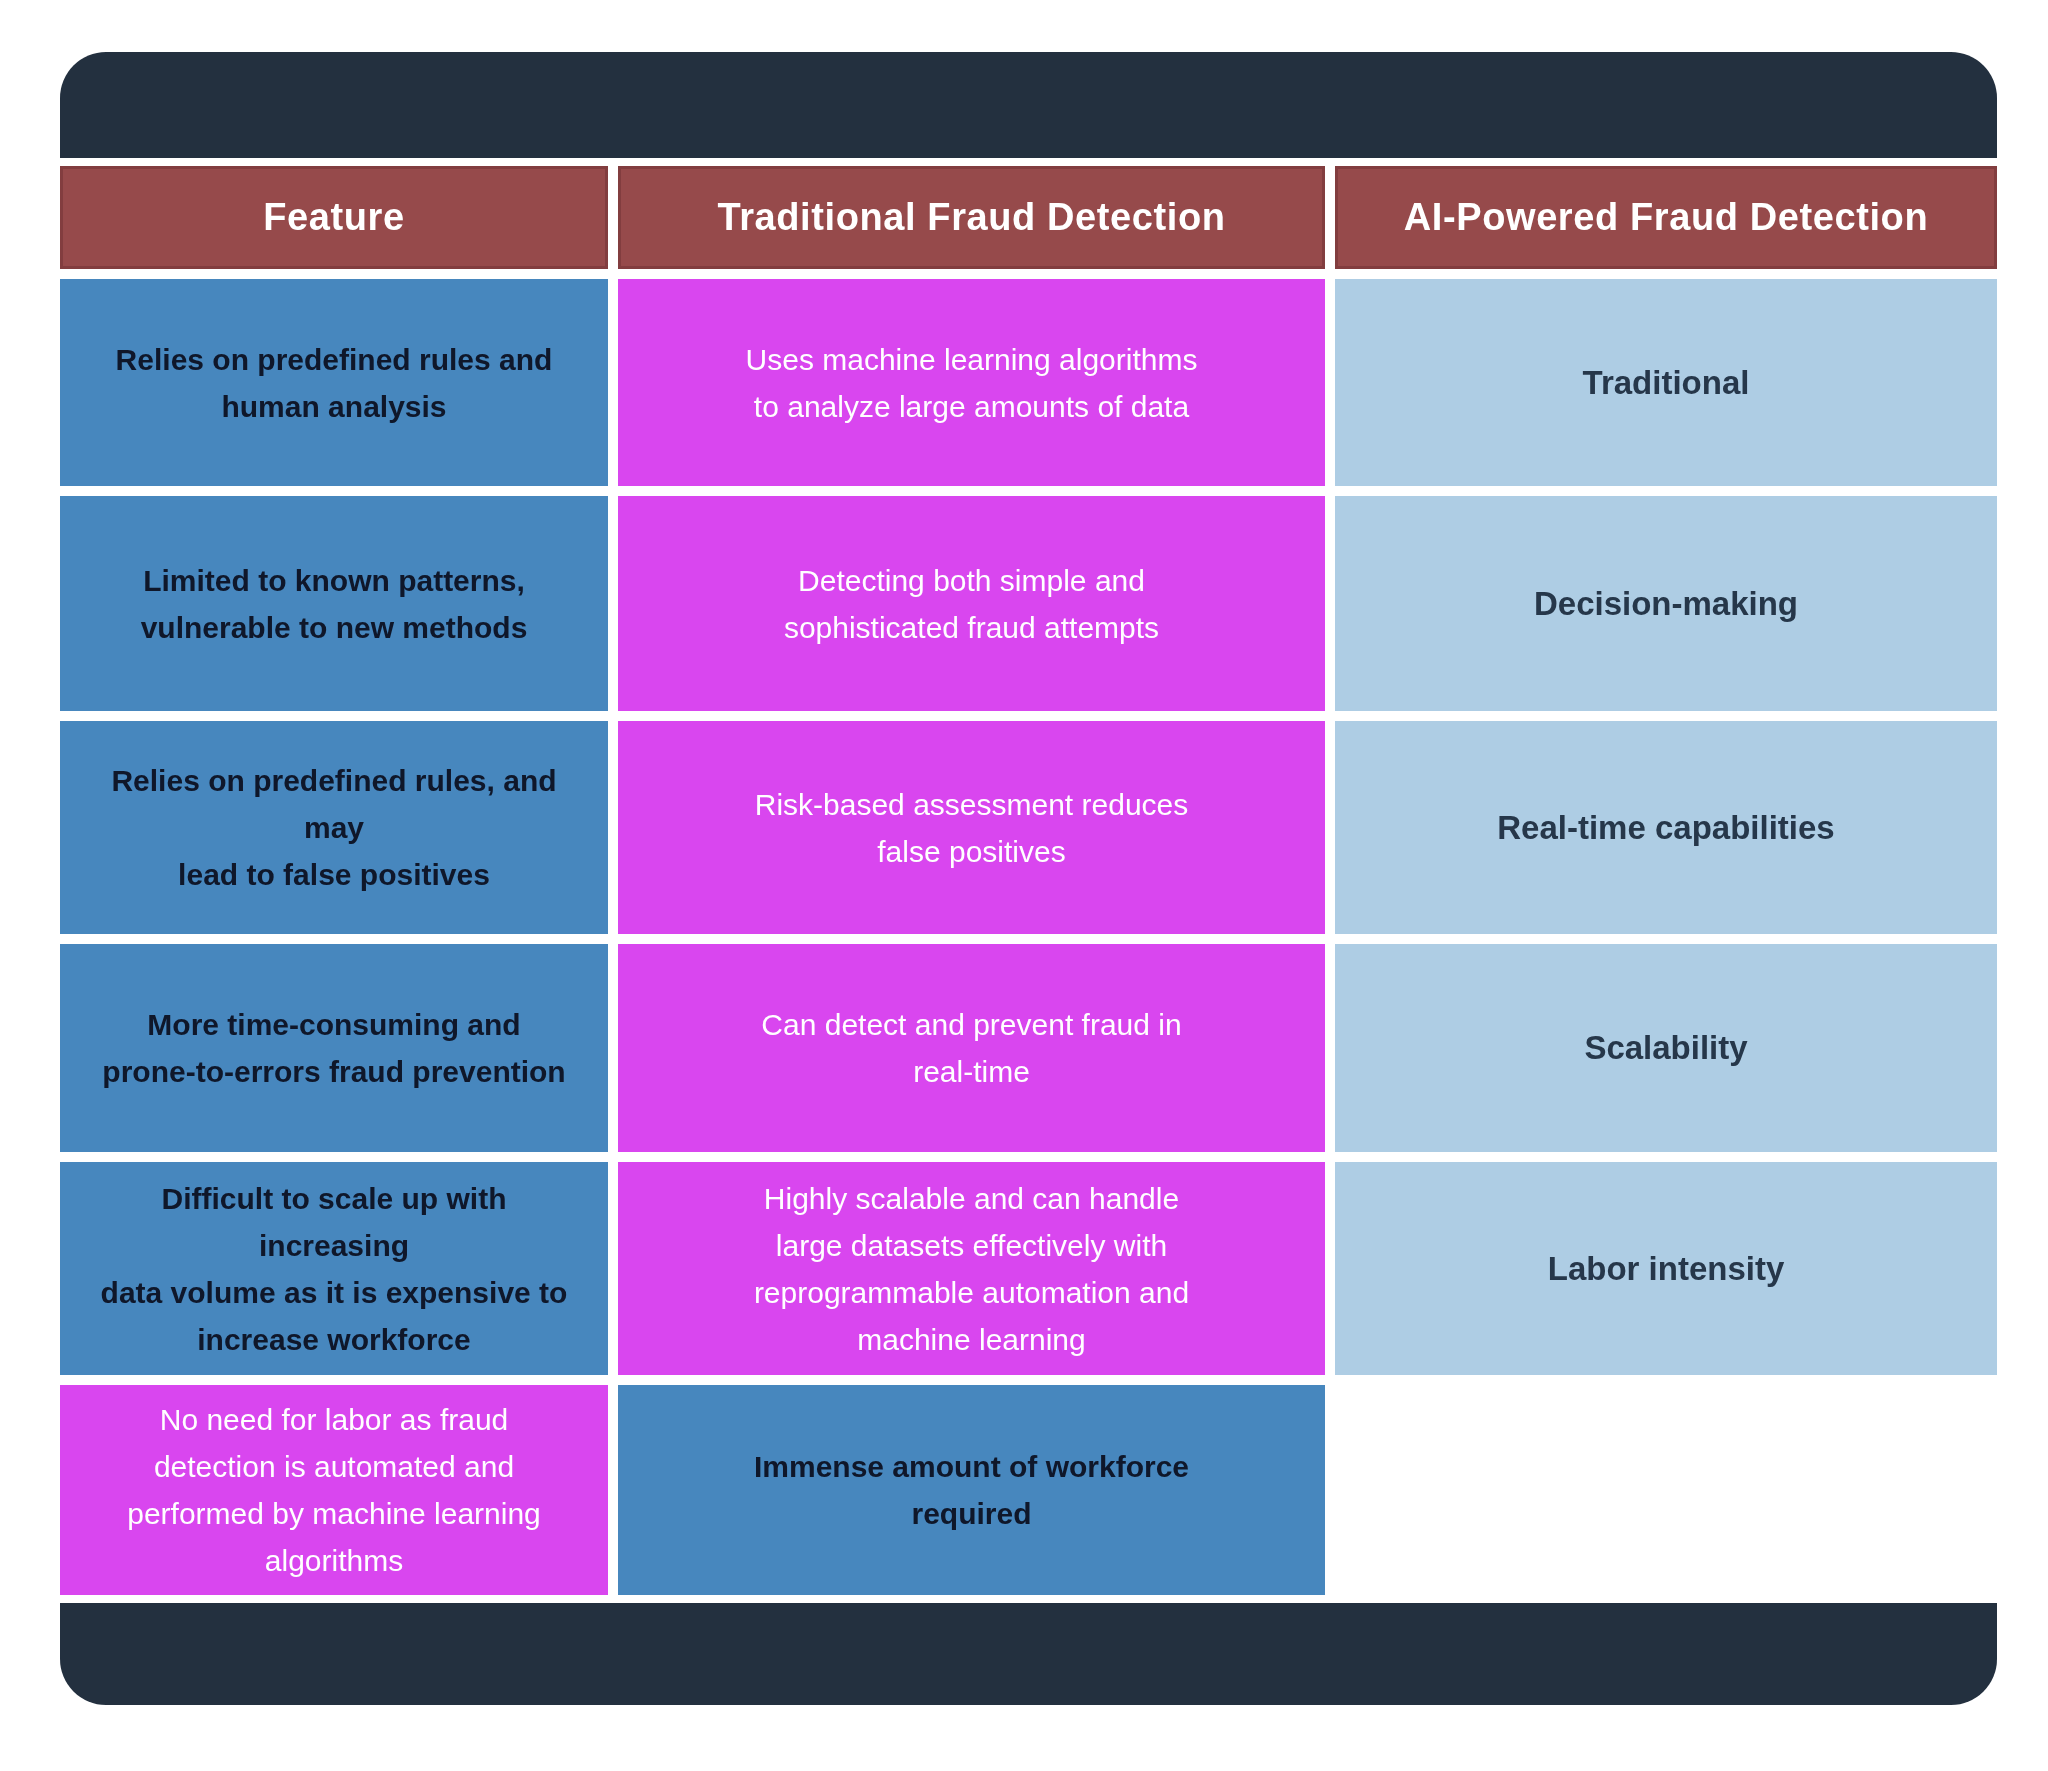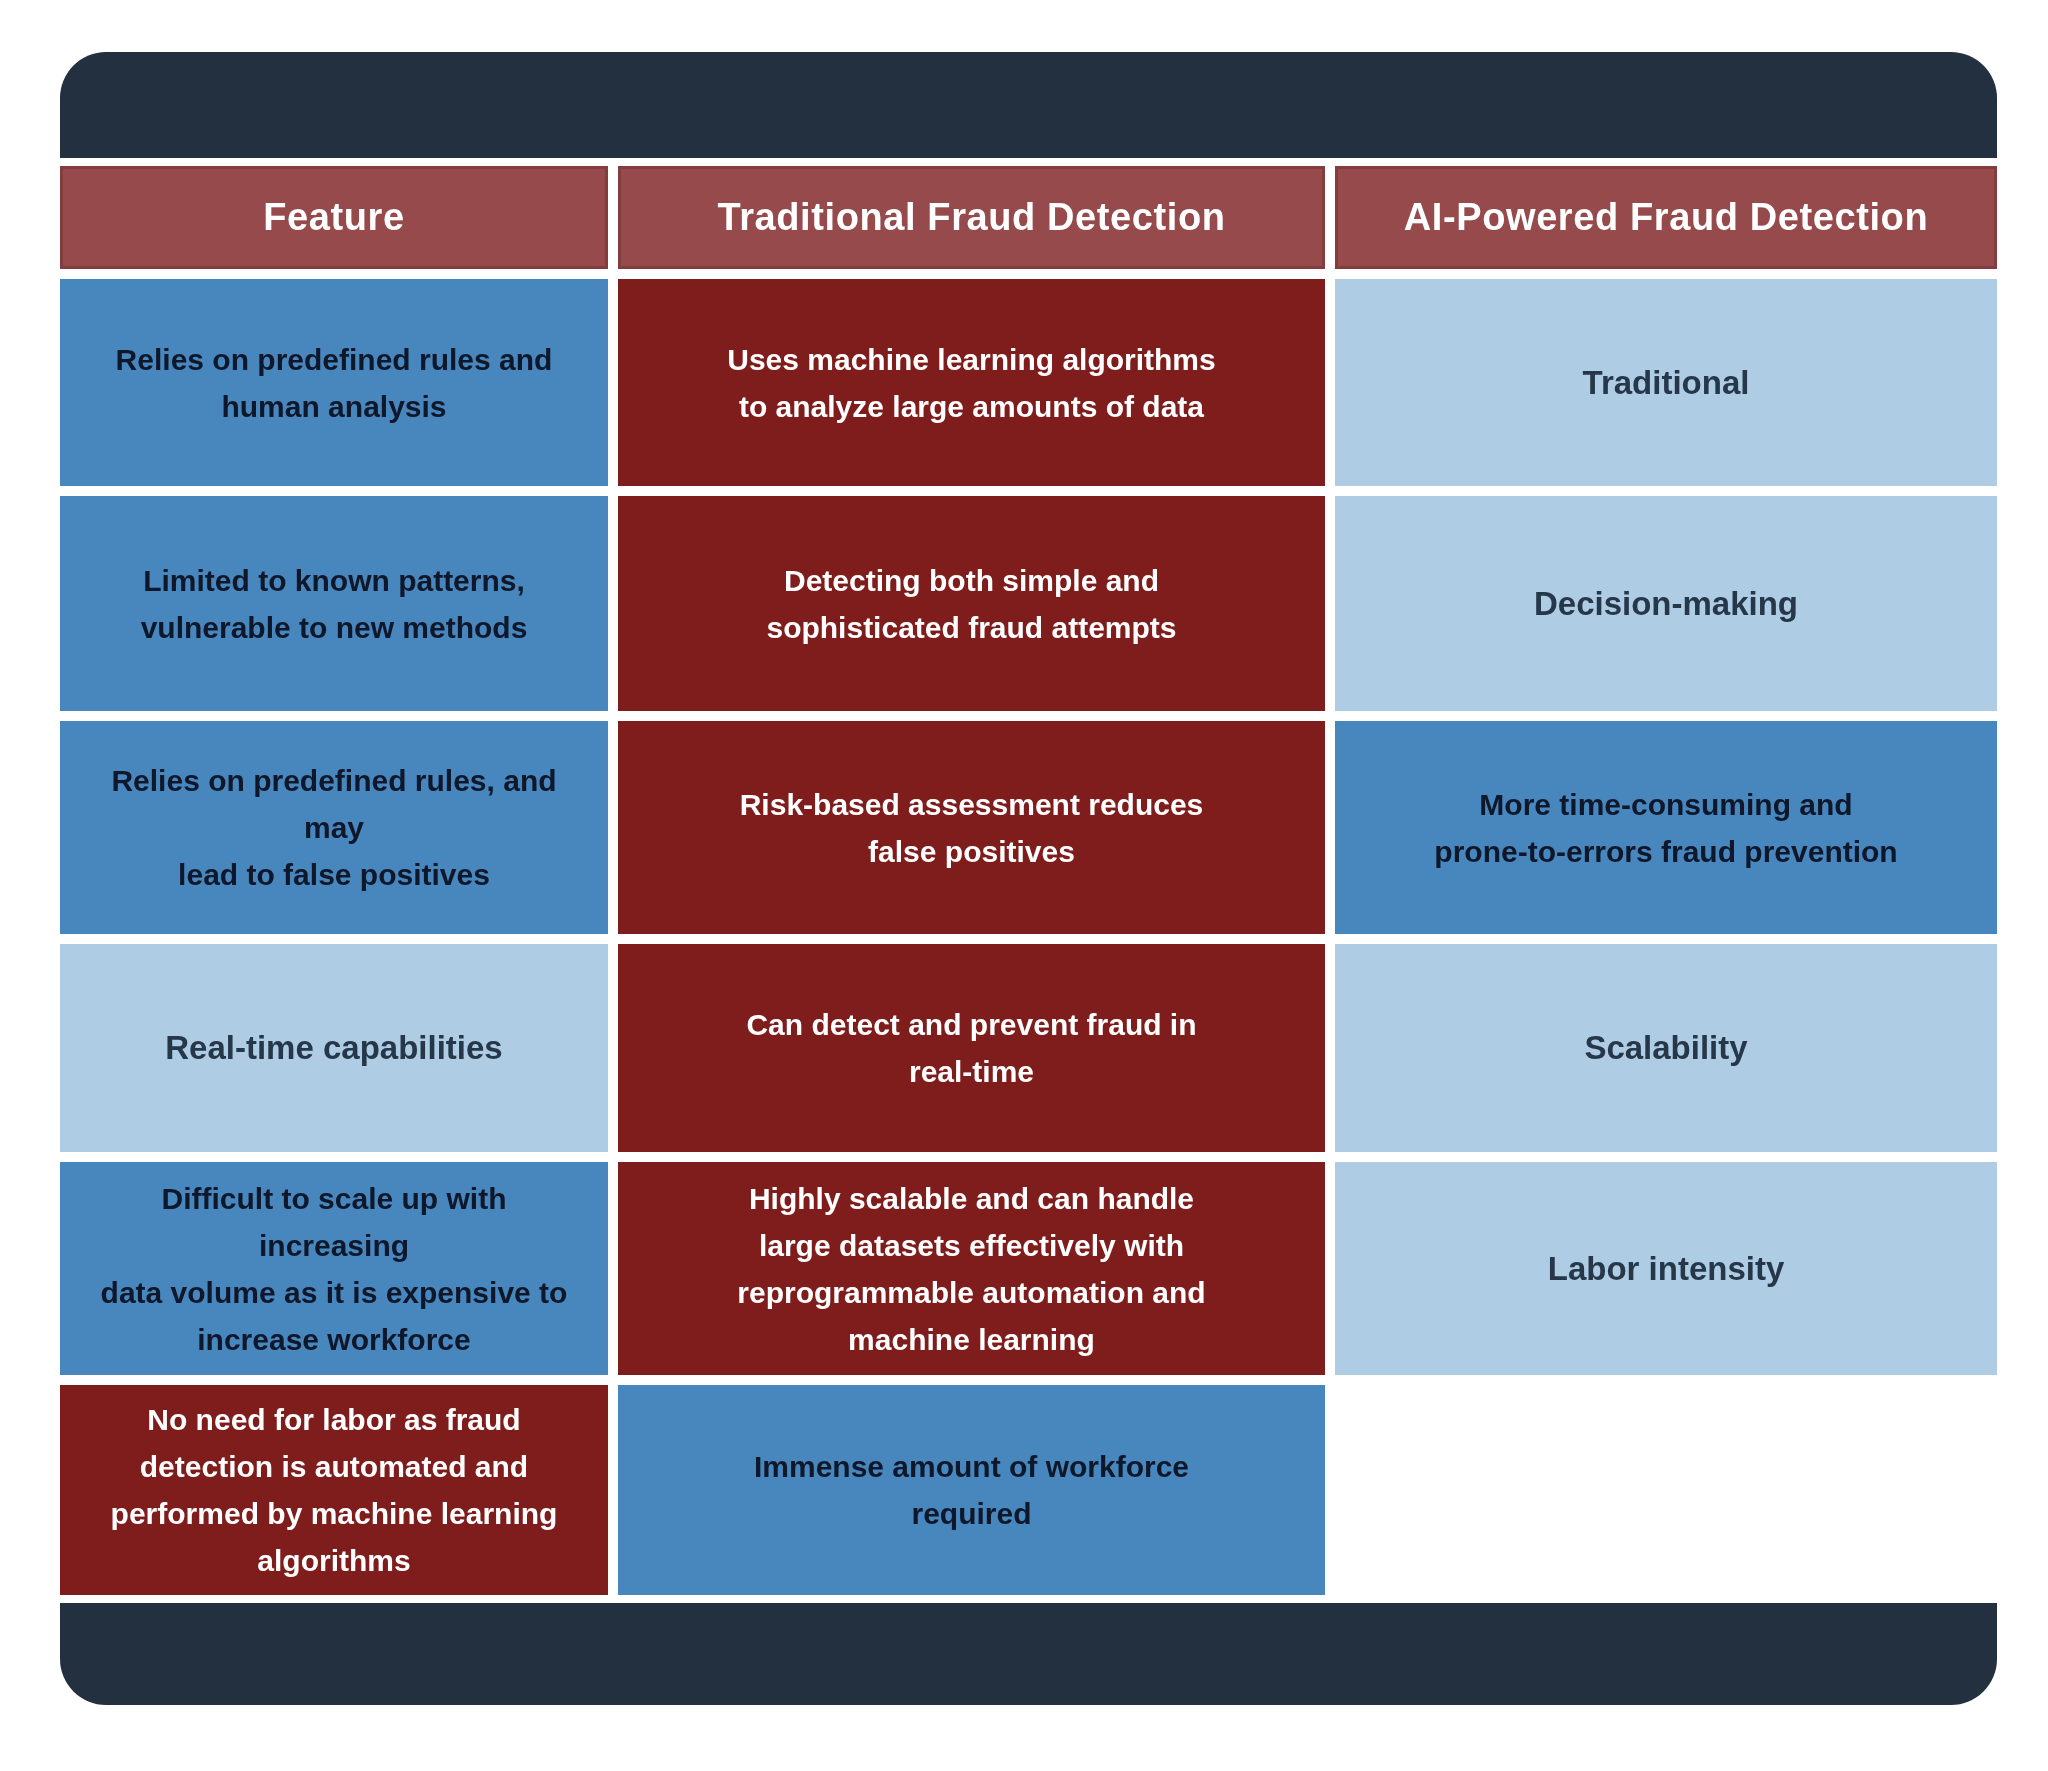--- a/index.html
+++ b/index.html
@@ -56,24 +56,24 @@
   }
   .cell.trad{
     background:#4787BE;
     color:#0f172a;
     font-size:30px;
     font-weight:700;
     line-height:47px;
     padding:0 28px;
   }
   .cell.ai{
-    background:#7f1d1d;
+    background:#d946ef;
     color:#ffffff;
     font-size:30px;
-    font-weight:700;
+    font-weight:400;
     line-height:47px;
     padding:0 28px;
   }
 </style>
 </head>
 <body>
 
 <div id="canvas">
   <div class="card">
     <div class="card-top"></div>
@@ -94,23 +94,23 @@
 vulnerable to new methods</div>
       <div class="cell ai">Detecting both simple and
 sophisticated fraud attempts</div>
 
       <div class="cell feature">Decision-making</div>
       <div class="cell trad">Relies on predefined rules, and may
 lead to false positives</div>
       <div class="cell ai">Risk-based assessment reduces
 false positives</div>
 
+      <div class="cell feature">Real-time capabilities</div>
       <div class="cell trad">More time-consuming and
 prone-to-errors fraud prevention</div>
-      <div class="cell feature">Real-time capabilities</div>
       <div class="cell ai">Can detect and prevent fraud in
 real-time</div>
 
       <div class="cell feature">Scalability</div>
       <div class="cell trad">Difficult to scale up with increasing
 data volume as it is expensive to
 increase workforce</div>
       <div class="cell ai">Highly scalable and can handle
 large datasets effectively with
 reprogrammable automation and

